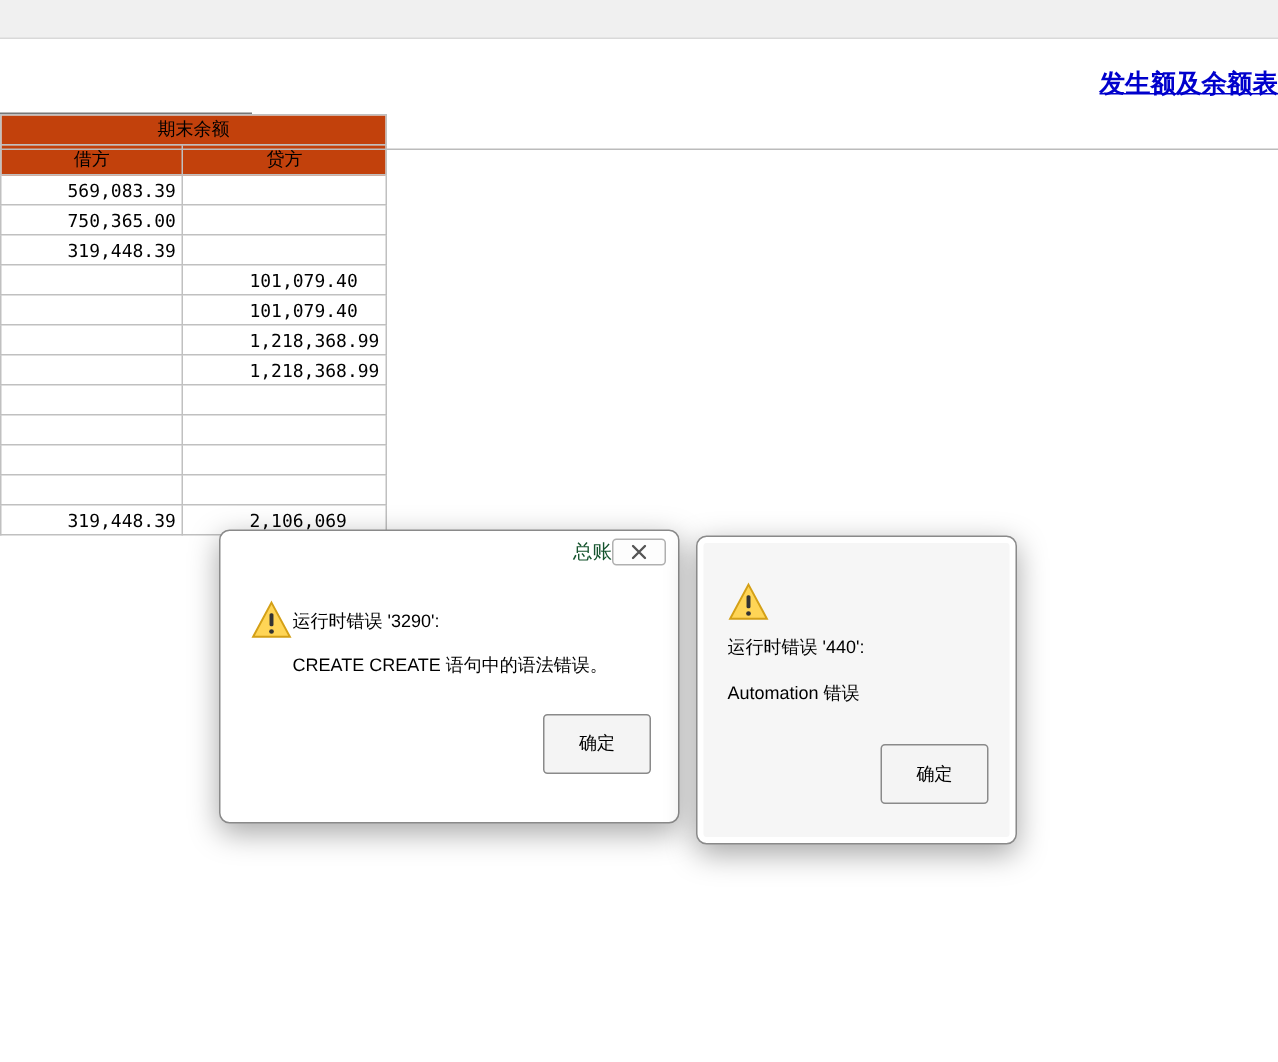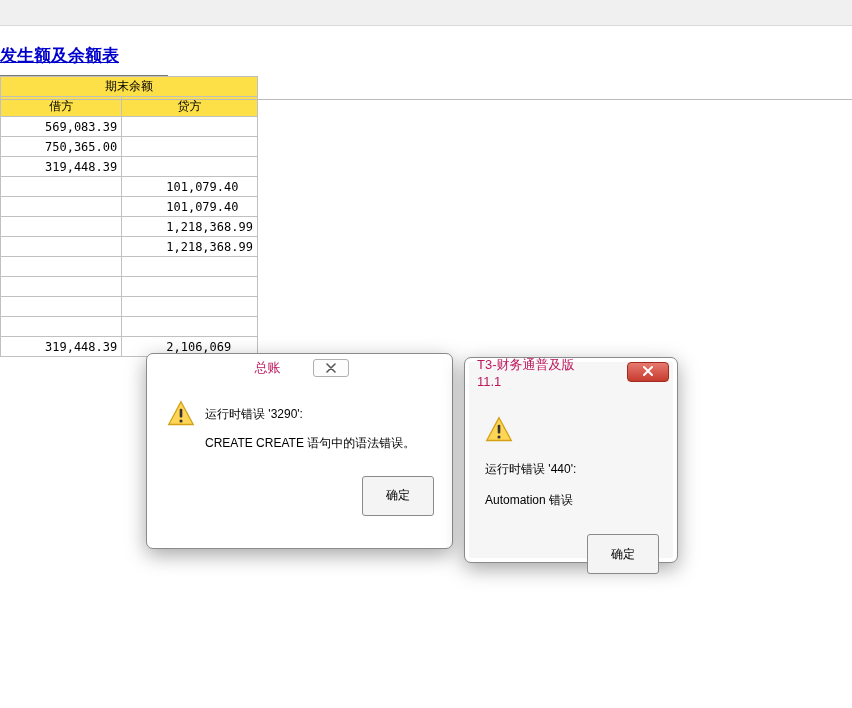--- a/index.html
+++ b/index.html
@@ -13,21 +13,21 @@
     position: relative;
   }
   .top-bar {
     width: 100%;
     height: 26px;
     background: #f0f0f0;
     border-bottom: 1px solid #d9d9d9;
   }
   .title-row {
     width: 100%;
-    text-align: left;
+    text-align: right;
     padding: 18px 0 8px 0;
   }
   .page-title {
     color: #0000cc;
     font-size: 17px;
     font-weight: bold;
     text-decoration: underline;
     font-family: "SimSun", serif;
   }
   .table-wrap {
@@ -40,21 +40,21 @@
   }
   th, td {
     border: 1px solid #c0c0c0;
     font-size: 12px;
     height: 20px;
     font-family: "SimSun", monospace;
     padding: 0 4px;
     white-space: nowrap;
   }
   th {
-    background: #fde047;
+    background: #c2410c;
     font-weight: normal;
     text-align: center;
   }
   td {
     text-align: left;
     padding-left: 44px;
   }
   .group-header th {
     text-align: center;
   }
@@ -72,31 +72,30 @@
     position: absolute;
     background: #ffffff;
     border: 1px solid #8a8a8a;
     border-radius: 7px;
     box-shadow: 0 6px 20px rgba(0,0,0,0.35), inset 0 0 0 4px #ffffff;
     font-family: "Microsoft YaHei", "Segoe UI", Arial, sans-serif;
   }
   .dialog .titlebar {
     display: flex;
     align-items: center;
-    justify-content: center;
+    justify-content: flex-end;
     height: 28px;
     padding: 0 8px 0 12px;
     font-size: 13px;
-    color: #be185d;
-    gap: 32px;
+    color: #14532d;
   }
   .dialog .body {
     padding: 18px 20px 12px 20px;
     display: flex;
-    gap: 10px;
+    gap: 0;
     align-items: flex-start;
   }
   .dialog .msg {
     font-size: 12px;
     line-height: 2.4;
   }
   .dialog .btns {
     display: flex;
     justify-content: flex-end;
     padding: 6px 18px 16px 18px;
@@ -241,30 +240,20 @@
       <div>运行时错误 '3290':</div>
       <div>CREATE CREATE 语句中的语法错误。</div>
     </div>
   </div>
   <div class="btns">
     <button class="btn-ok">确定</button>
   </div>
 </div>
 
 <div id="dialog2" class="dialog">
-  <div class="titlebar">
-    <span>T3-财务通普及版11.1</span>
-    <span class="close-x-red">
-      <span>
-        <svg viewBox="0 0 12 12">
-            <path d="M2 2 L10 10 M10 2 L2 10" stroke="#fff" stroke-width="2" stroke-linecap="round"></path>
-          </svg>
-      </span>
-    </span>
-  </div>
   <div class="body">
     <span class="warn-icon">
       <svg viewBox="0 0 32 32">
         <polygon points="16,2 30,28 2,28" fill="#ffd556" stroke="#d4a017" stroke-width="1.5"></polygon>
         <rect x="14.5" y="10" width="3" height="10" rx="1.2" fill="#333"></rect>
         <circle cx="16" cy="24" r="1.8" fill="#333"></circle>
       </svg>
     </span>
     <div class="msg">
       <div>运行时错误 '440':</div>

